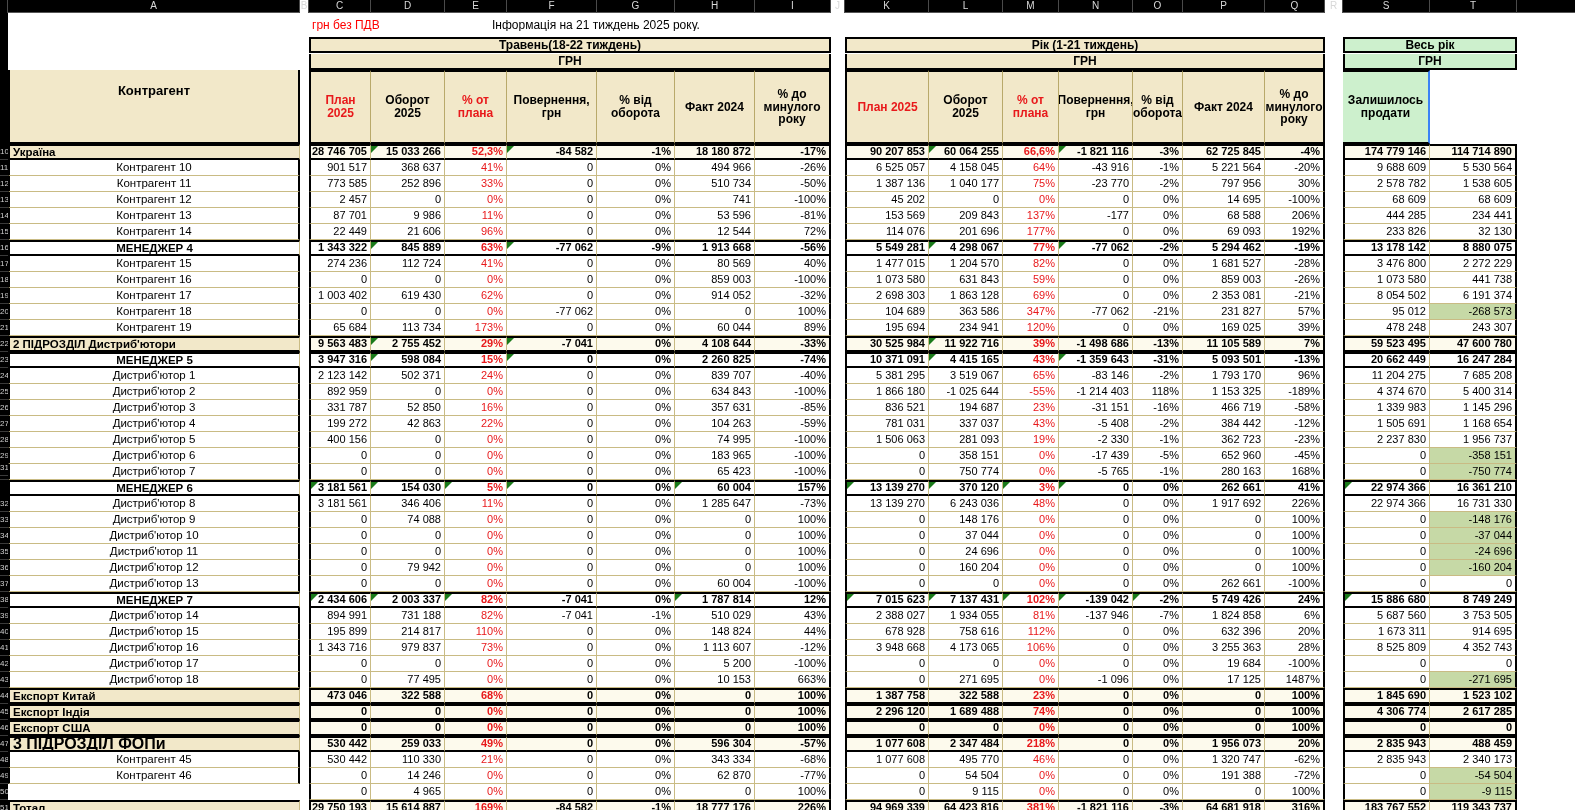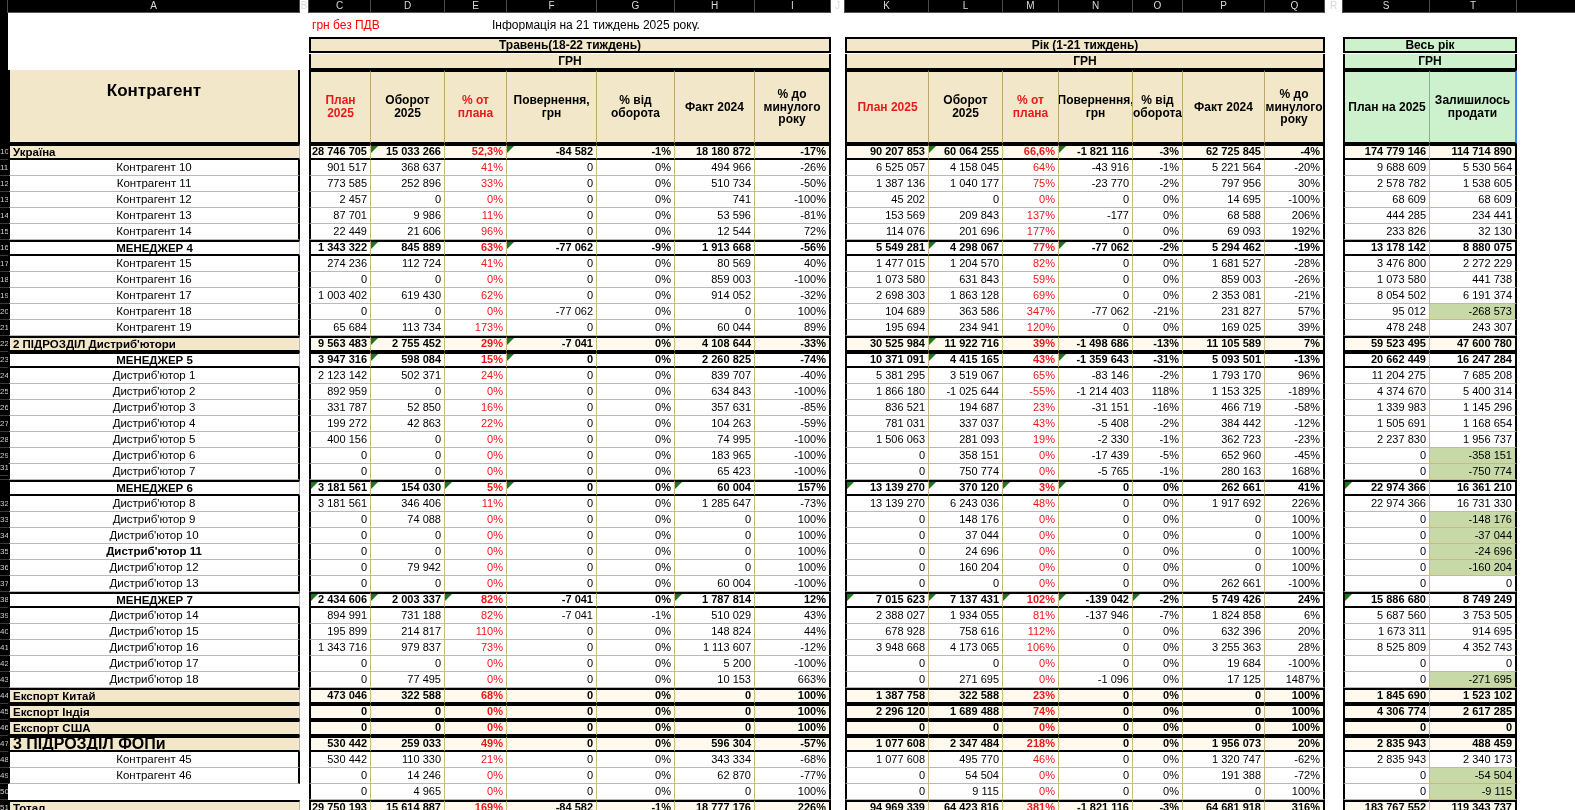--- a/index.html
+++ b/index.html
@@ -116,21 +116,21 @@
     border: 2px solid #000;
     display: flex; align-items: center; justify-content: center;
     height: 16px;
   }
   .hdr-band.green { background: #cdf0cd; }
 
   .hdr-title-cell {
     background: #f2e8c9;
     border: 2px solid #000;
     font-weight: bold;
-    font-size: 17px;
+    font-size: 13px;
     display: flex; align-items: center; justify-content: center;
   }
 
   .hdr-col {
     background: #f2e8c9;
     border-top: 2px solid #000;
     border-bottom: 2px solid #000;
     border-right: 1px solid #b9a96a;
     font-weight: bold;
     font-size: 12px;
@@ -325,21 +325,20 @@
       <div class="hdr-col w-k red first">План 2025</div>
       <div class="hdr-col w-l">Оборот 2025</div>
       <div class="hdr-col w-m red">% от плана</div>
       <div class="hdr-col w-n">Повернення, грн</div>
       <div class="hdr-col w-o">% від оборота</div>
       <div class="hdr-col w-p">Факт 2024</div>
       <div class="hdr-col w-q last">% до минулого року</div>
 
       <div class="cell w-gapR gapcell"></div>
 
-      <div class="hdr-col w-s green first">План на 2025</div>
       <div class="hdr-col w-t green last">Залишилось продати</div>
     </div>
 
     <div id="rows-container">
         <div class="row r-sub" style="height: 16px;">
           <div class="cell namecell w-name lft first" style="background: rgb(242, 232, 201); font-weight: bold; font-size: 11.5px;">Україна</div>
           <div class="cell w-gapB gapcell"></div>
           <div class="cell num w-c first">28 746 705</div>
           <div class="cell num w-d cmt">15 033 266</div>
           <div class="cell num w-e pct">52,3%</div>
@@ -881,21 +880,21 @@
           <div class="cell num w-m pct">0%</div>
           <div class="cell num w-n">0</div>
           <div class="cell num w-o">0%</div>
           <div class="cell num w-p">0</div>
           <div class="cell num w-q last">100%</div>
           <div class="cell w-gapR gapcell"></div>
           <div class="cell num w-s first">0</div>
           <div class="cell num w-t last hl-green">-37 044</div>
         </div>
         <div class="row r-detail" style="height: 16px;">
-          <div class="cell namecell w-name indent-c" style="justify-content: center; font-weight: bold;">Дистриб'ютор 11</div>
+          <div class="cell namecell w-name indent-c" style="justify-content: center;">Дистриб'ютор 11</div>
           <div class="cell w-gapB gapcell"></div>
           <div class="cell num w-c first">0</div>
           <div class="cell num w-d">0</div>
           <div class="cell num w-e pct">0%</div>
           <div class="cell num w-f">0</div>
           <div class="cell num w-g">0%</div>
           <div class="cell num w-h">0</div>
           <div class="cell num w-i last">100%</div>
           <div class="cell w-gapJ gapcell"></div>
           <div class="cell num w-k first">0</div>

